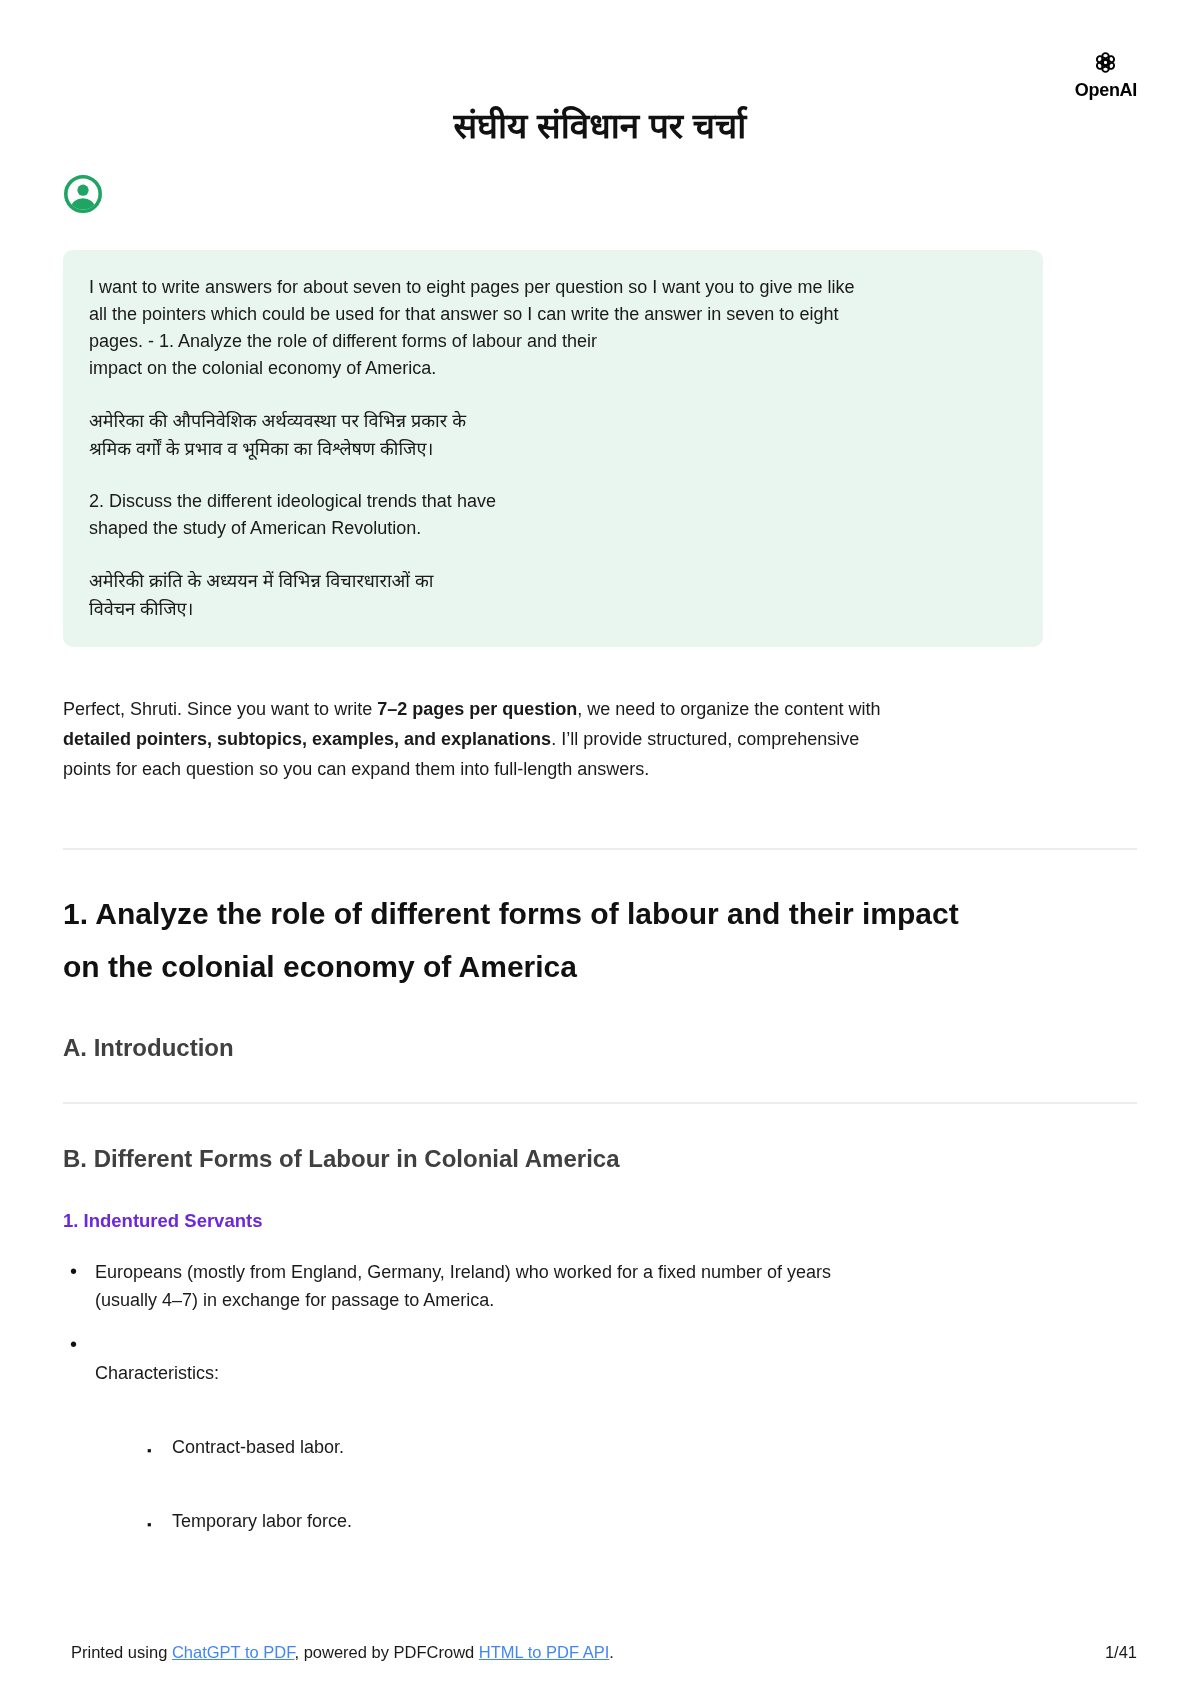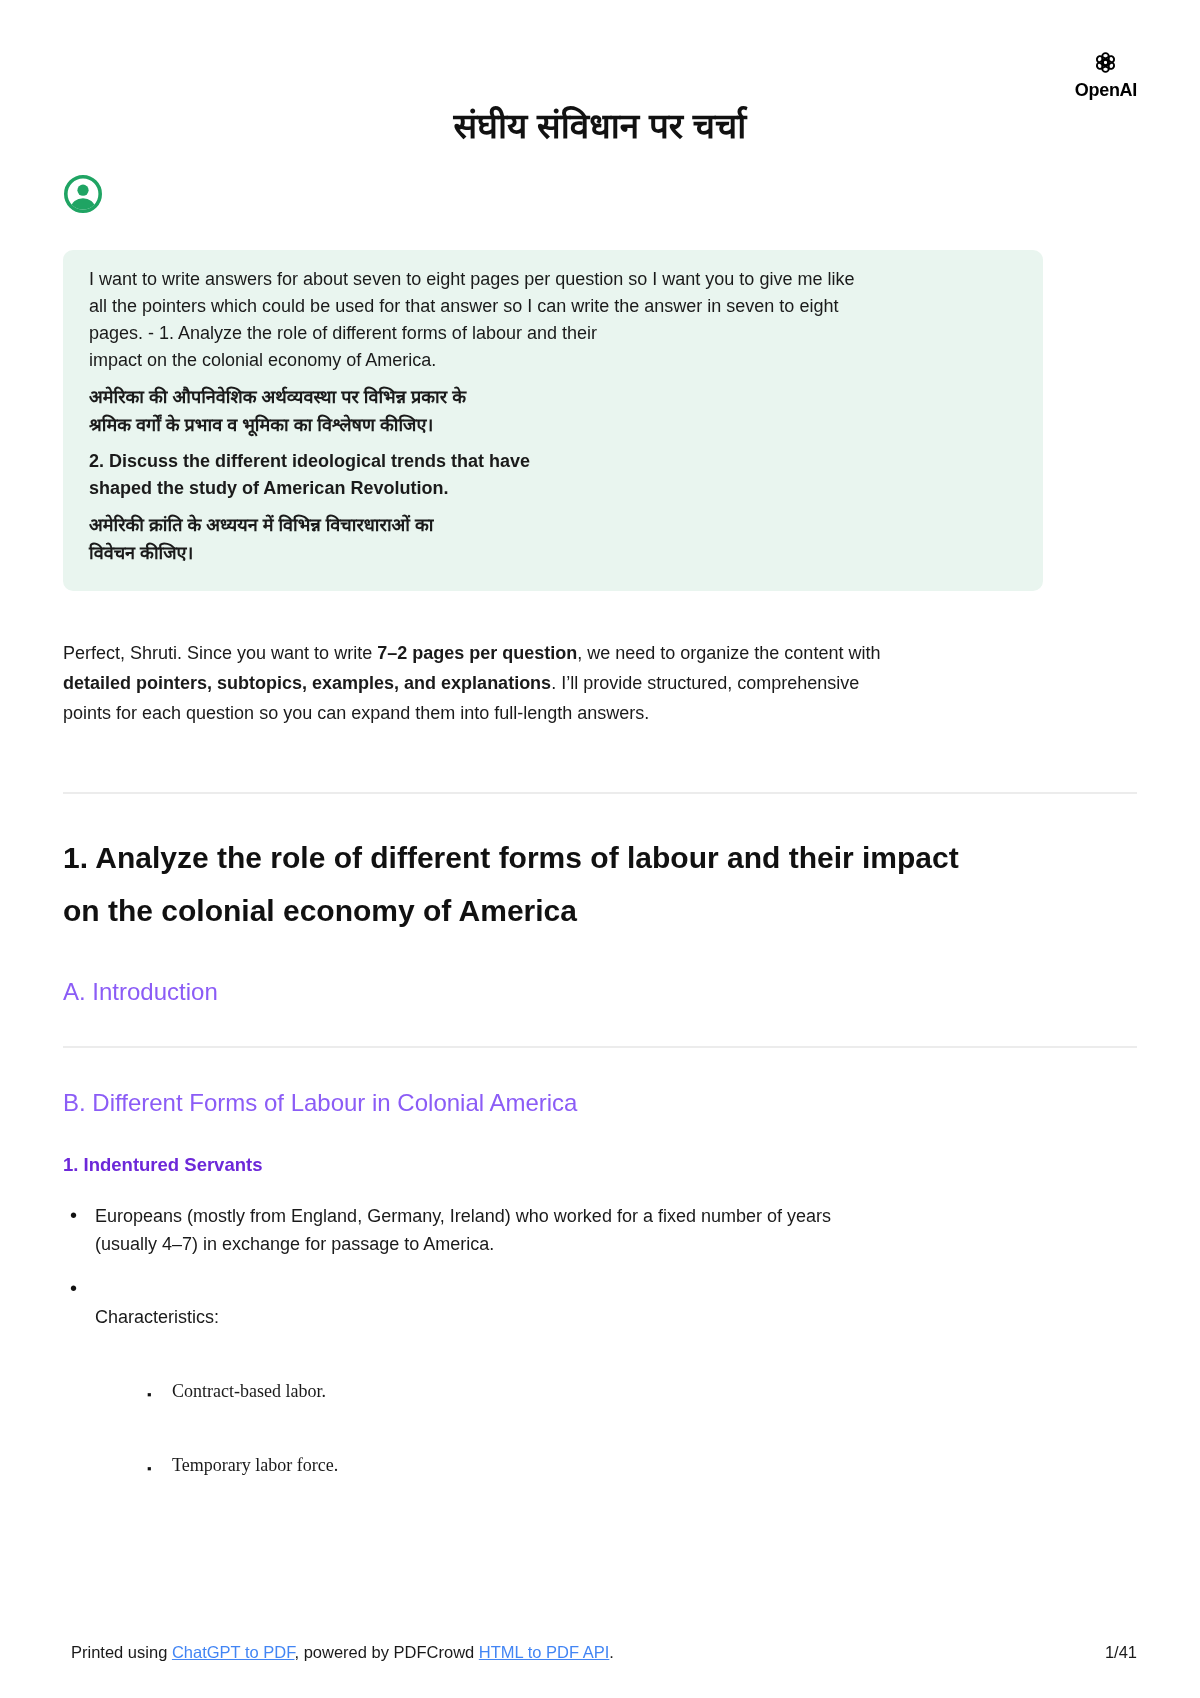--- a/index.html
+++ b/index.html
@@ -15,51 +15,51 @@
   .openai-logo { display:flex; align-items:center; gap:6px;flex-direction:column; }
   .openai-logo .logo-text { font-weight:700; font-size:18px; color:#000; letter-spacing:-0.3px; }
 
   .doc-title { font-size:35px; font-weight:700; color:#111; margin-top:14px; line-height:1.25;text-align:center; }
 
   .avatar { margin-top:26px; width:40px; height:40px; }
 
   .user-bubble {
     margin-top:36px; width:980px;
     background:#e9f5ef; border-radius:10px;
-    padding:16px 26px 24px 26px;
+    padding:24px 26px 24px 26px;
     font-size:18px; line-height:27px;
   }
   .user-bubble p { white-space:pre-line; }
-  .user-bubble p + p { margin-top:9px;font-weight:bold; }
+  .user-bubble p + p { margin-top:25px; }
   .user-bubble p.hindi { line-height:28px; }
 
   .assistant-intro { margin-top:47px; font-size:18px; line-height:30px; white-space:pre-line; }
   .b { font-weight:700; }
 
   .divider { border:none; border-top:2px solid #ececec; margin-top:64px; }
   .divider2 { border:none; border-top:2px solid #ececec; margin-top:40px; }
 
   .h1 { margin-top:37px; font-size:30px; font-weight:700; line-height:53px; color:#111; white-space:pre-line; }
   .hindi-note { margin-top:23px; font-size:17px; font-weight:700; color:#111; }
 
-  .h2 { margin-top:41px; font-size:24px; font-weight:400; color:#8b5cf6; }
+  .h2 { margin-top:41px; font-size:24px; font-weight:700; color:#404040; }
   .h3 { margin-top:37px; font-size:18.5px; font-weight:700; color:#6d28d9; }
 
   ul.bullets { list-style:none; margin-top:26px; }
   ul.bullets li {
     position:relative; padding-left:32px; margin-bottom:17px;
     font-size:18px; line-height:28px; white-space:pre-line;
   }
   ul.bullets li::before {
     content:"•"; position:absolute; left:7px; top:-1px; font-size:20px; color:#111;
   }
   ul.bullets ul.sub {
     list-style:none; margin-top:18px; margin-left:45px;
   }
-  ul.bullets ul.sub li { margin-bottom:18px;font-family:Liberation Serif, serif; }
+  ul.bullets ul.sub li { margin-bottom:18px; }
   ul.bullets ul.sub li::before { content:"▪"; font-size:13px; top:4px; }
 
   .footer {
     position:absolute; left:71px; right:63px; bottom:36px;
     display:flex; justify-content:space-between; align-items:baseline;
     font-size:16.5px; color:#1a1a1a;
   }
   .footer a { color:#4285f4; text-decoration:underline; cursor:pointer; }
 </style>
 </head>

